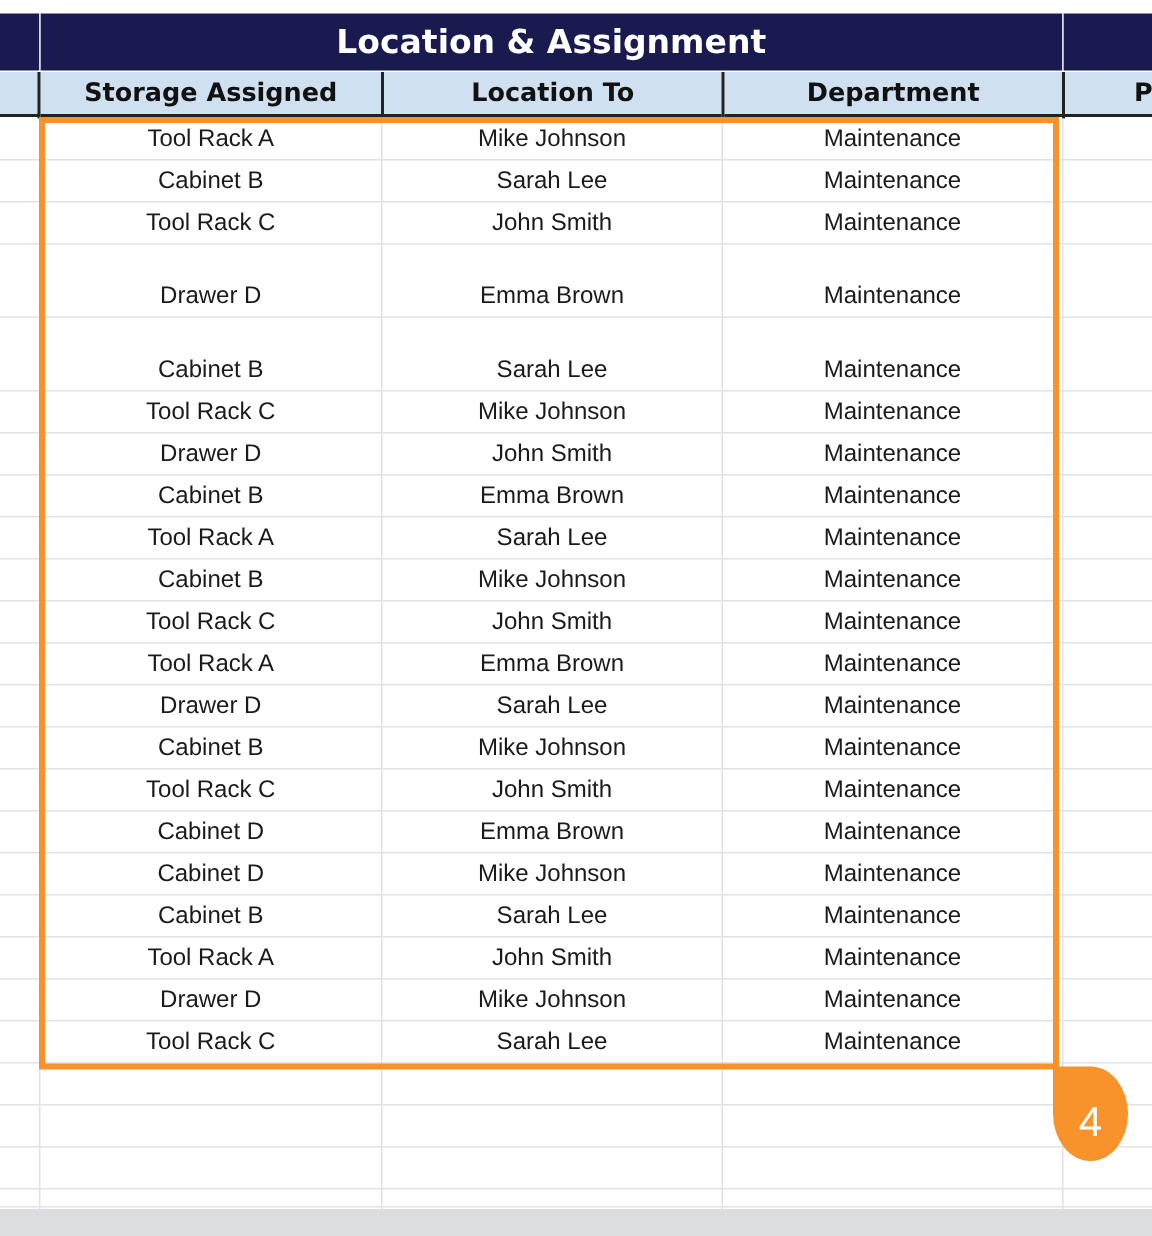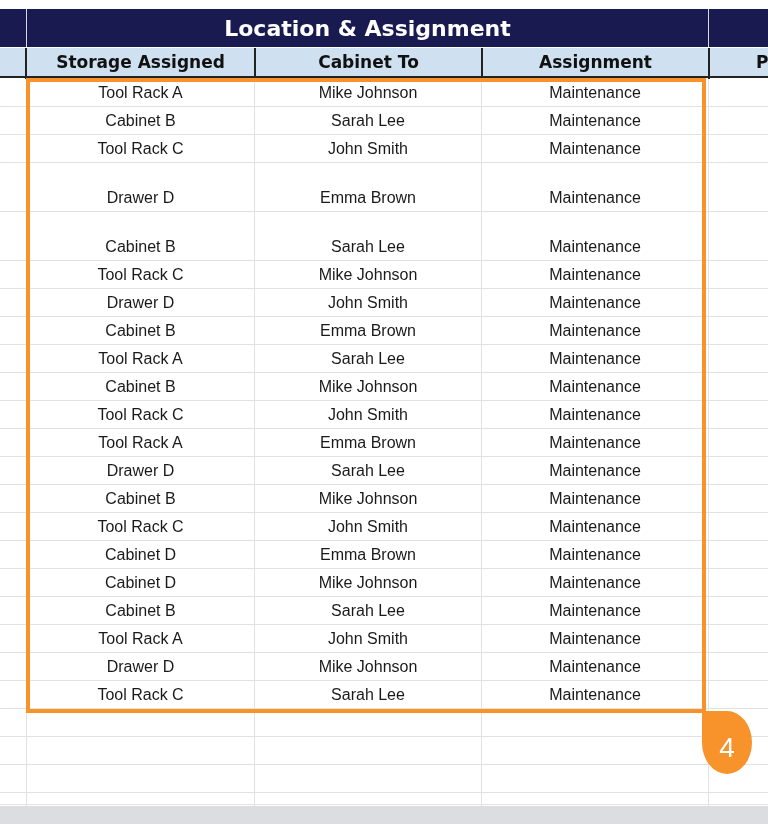--- a/index.html
+++ b/index.html
@@ -47,22 +47,22 @@
 <body>
 
 <div class="sheet">
 
   <div class="hdr1" style="left:0;width:26px;"></div>
   <div class="hdr1" style="left:27px;width:681px;">Location &amp; Assignment</div>
   <div class="hdr1" style="left:709px;width:59px;"></div>
 
   <div class="hdr2" style="left:0;width:26px;"></div>
   <div class="hdr2" style="left:27px;width:227px;">Storage Assigned</div>
-  <div class="hdr2" style="left:256px;width:225px;">Cabinet To</div>
-  <div class="hdr2" style="left:483px;width:225px;">Assignment</div>
+  <div class="hdr2" style="left:256px;width:225px;">Location To</div>
+  <div class="hdr2" style="left:483px;width:225px;">Department</div>
   <div class="hdr2" style="left:710px;width:58px;justify-content:flex-end;padding-right:0;">
     <span style="position:absolute;left:46px;">P</span>
   </div>
 
   <div class="vsep-light" style="left:26px;top:9px;height:38px;background:#d8d8e8;"></div>
   <div class="vsep-light" style="left:708px;top:9px;height:38px;background:#d8d8e8;"></div>
   <div class="vsep-dark" style="left:25px;top:48px;height:31px;"></div>
   <div class="vsep-dark" style="left:254px;top:48px;height:31px;"></div>
   <div class="vsep-dark" style="left:481px;top:48px;height:31px;"></div>
   <div class="vsep-dark" style="left:708px;top:48px;height:31px;"></div>

